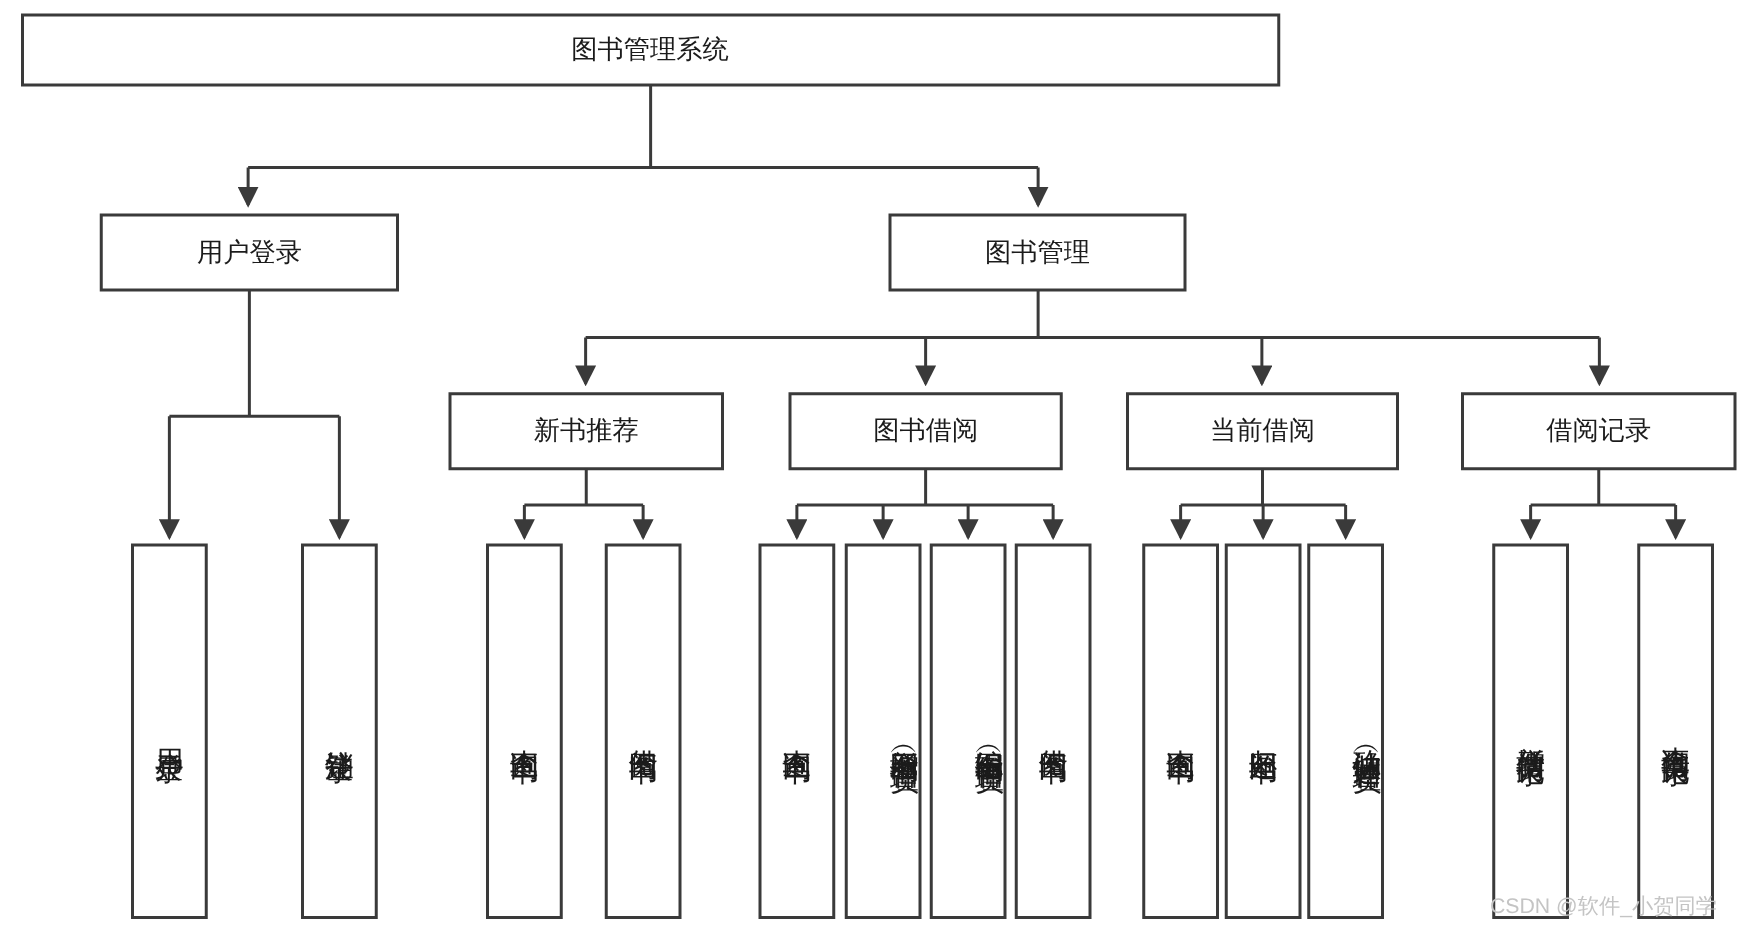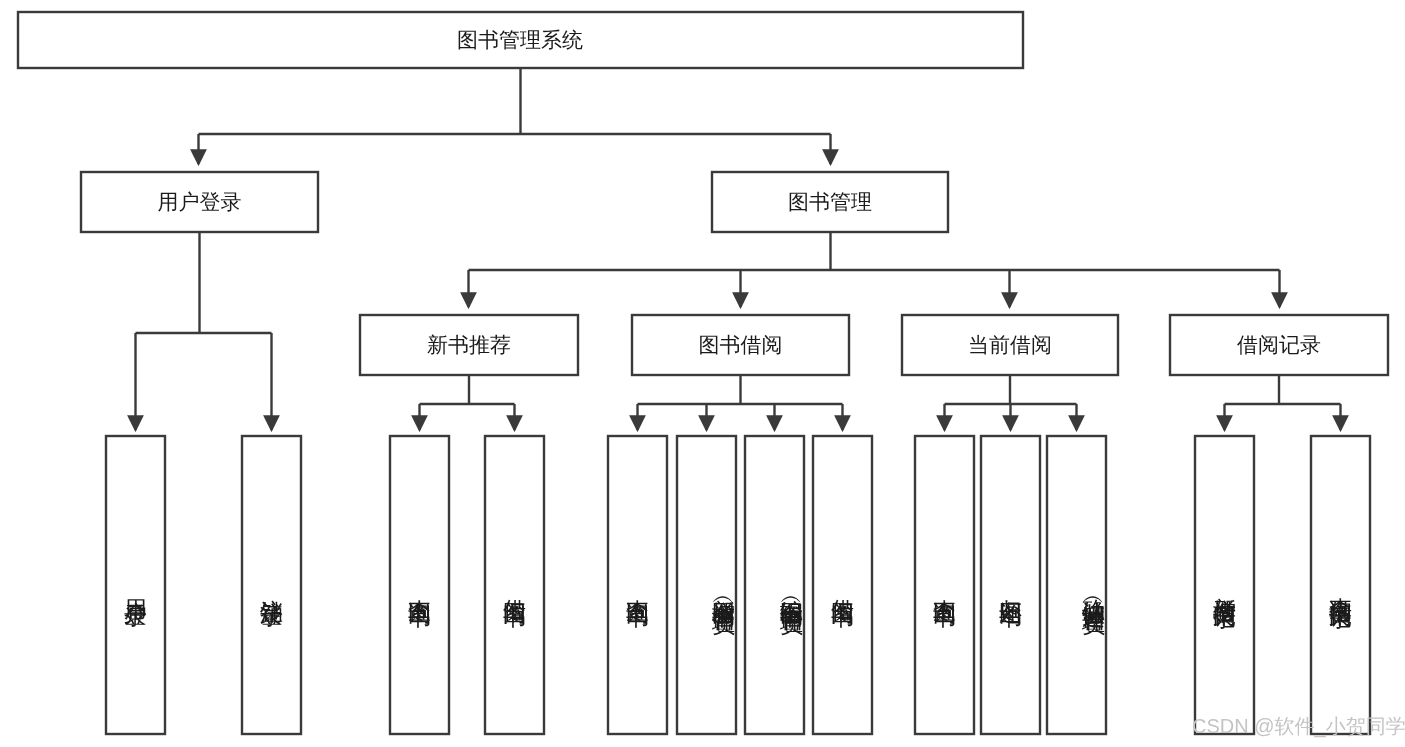--- a/index.html
+++ b/index.html
@@ -60,21 +60,21 @@
     display: flex;
     align-items: center;
     justify-content: center;
     white-space: nowrap;
     pointer-events: none;
     user-select: none;
   }
   .watermark {
     position: absolute;
     font-family: "Liberation Sans", "DejaVu Sans", sans-serif;
-    font-size: 20px;
+    font-size: 17px;
     color: #c4c4c4;
     white-space: nowrap;
     user-select: none;
   }
 </style>
 </head>
 <body>
 
 <div id="diagram-root">
 

